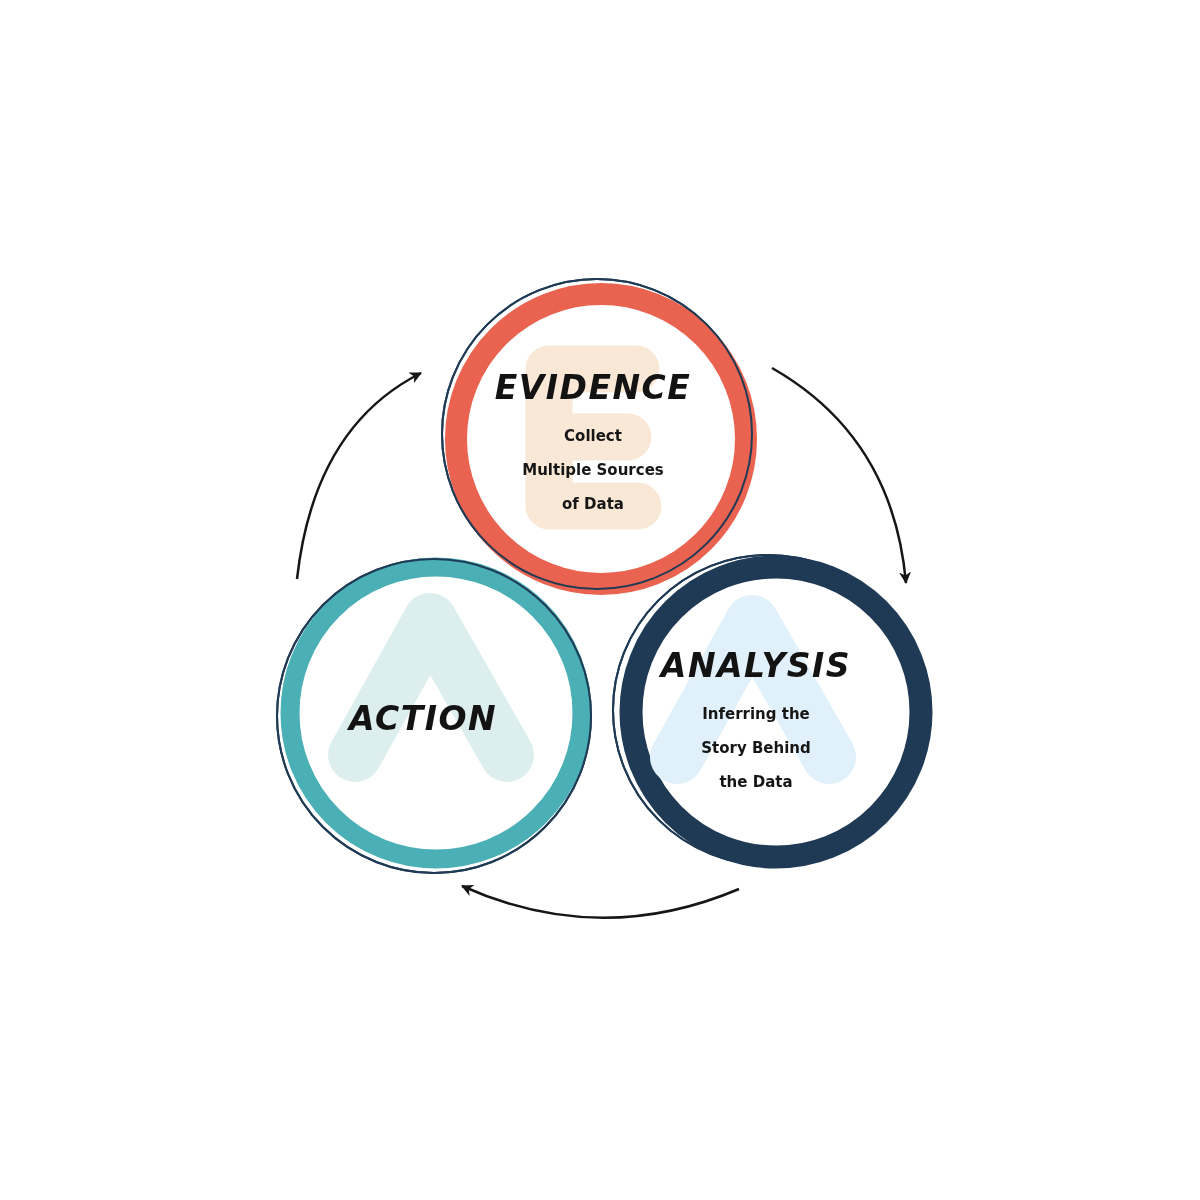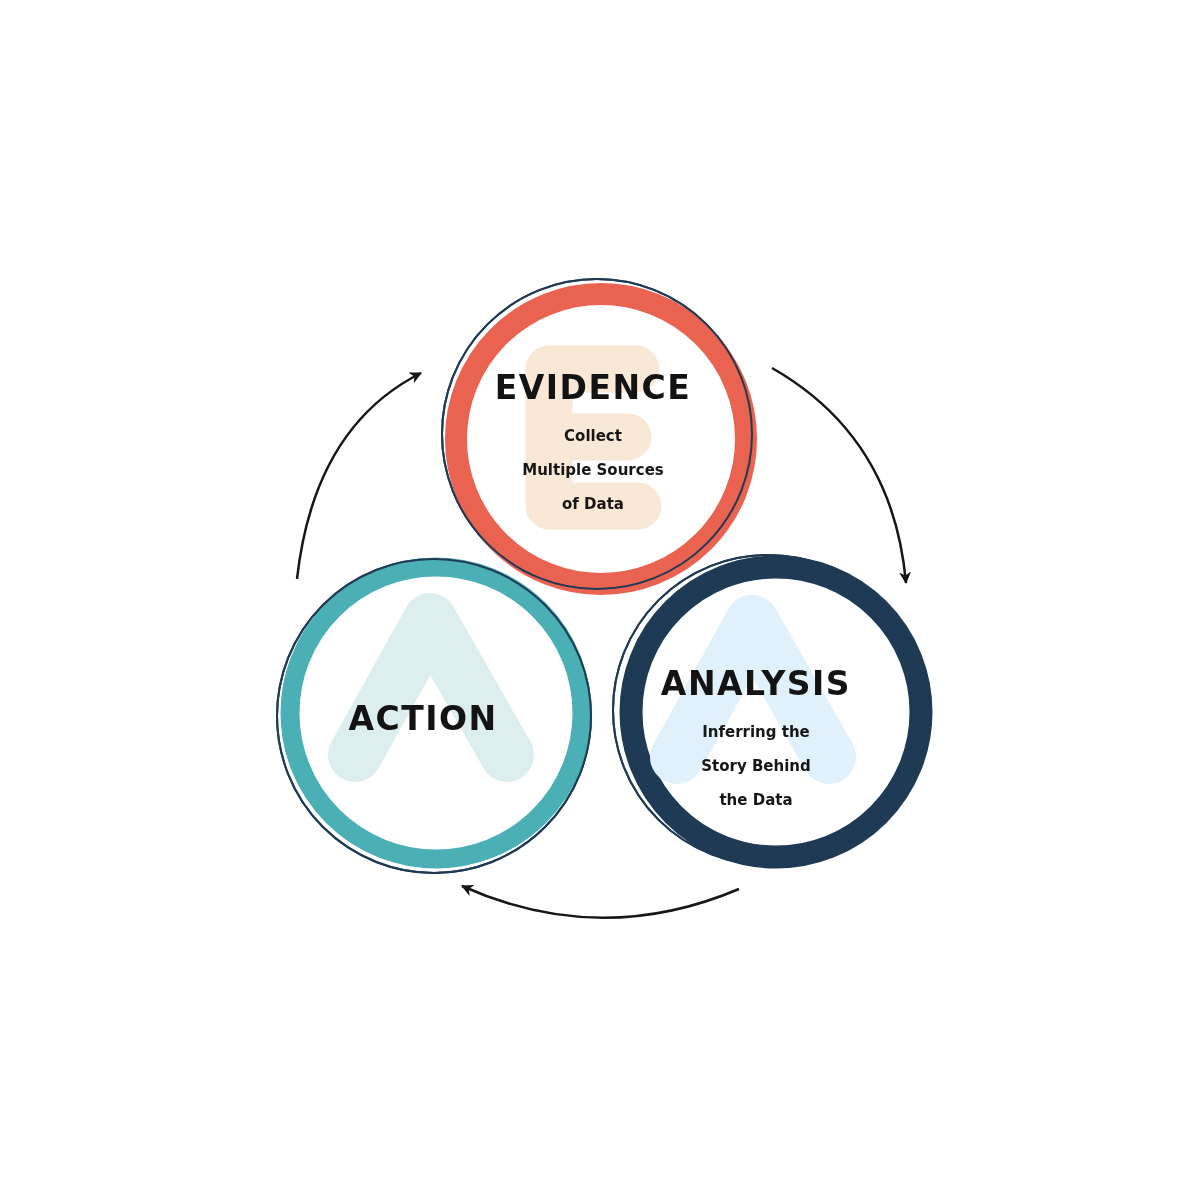--- a/index.html
+++ b/index.html
@@ -26,31 +26,32 @@
     justify-content: center;
     text-align: center;
     pointer-events: none;
   }
   .circle-title {
     font-size: 33px;
     font-weight: bold;
     letter-spacing: 1.5px;
     color: #131313;
     margin-bottom: 12px;
+    font-style: italic;
   }
   .circle-desc {
     font-size: 15px;
     font-weight: bold;
     line-height: 34px;
     color: #161616;
     white-space: pre-line;
   }
   .label-evidence { left: 423px; top: 274px; }
   .label-action   { left: 253px; top: 554px; }
-  .label-analysis { left: 586px; top: 570px; }
+  .label-analysis { left: 586px; top: 552px; }
 </style>
 </head>
 <body>
 
 <div class="canvas">
 
   <svg class="diagram-svg" width="1200" height="1200" viewBox="0 0 1200 1200">
     <defs>
       <marker id="ah" markerWidth="16" markerHeight="14" refX="11" refY="6" orient="auto" markerUnits="userSpaceOnUse">
         <path d="M0,0 L12,6 L0,12 L3.5,6 Z" fill="#161616"></path>

